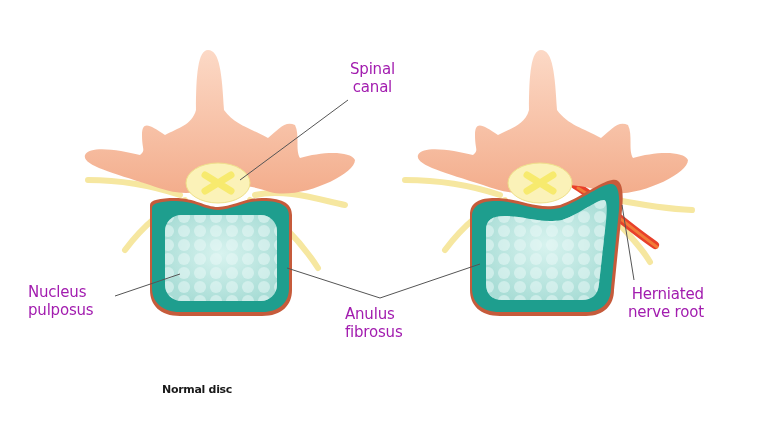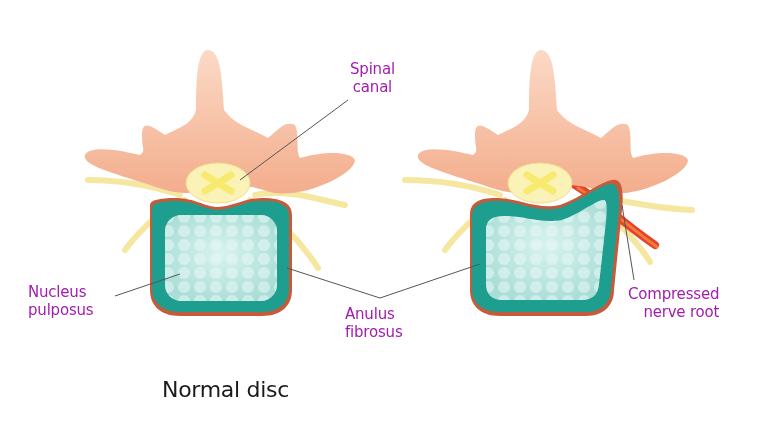--- a/index.html
+++ b/index.html
@@ -1,19 +1,19 @@
 <!DOCTYPE html>
 <html><head>
 <meta charset="utf-8">
 <style>
   html,body{margin:0;padding:0;background:#ffffff;}
   body{width:768px;height:437px;position:relative;overflow:hidden;font-family:"DejaVu Sans","Liberation Sans",sans-serif;}
   .stage{position:absolute;left:0;top:0;width:768px;height:437px;}
   .label{position:absolute;color:#a21caf;font-size:15px;line-height:18px;letter-spacing:-0.2px;}
-  .caption{position:absolute;color:#1a1a1a;font-size:22px;font-weight:normal;line-height:20px;letter-spacing:-0.3px;}
+  .caption{position:absolute;color:#1a1a1a;font-size:11px;font-weight:bold;line-height:20px;letter-spacing:-0.3px;}
   svg{position:absolute;left:0;top:0;}
 </style>
 </head>
 <body>
 
 <div class="stage">
 
   <svg width="768" height="437" viewBox="0 0 768 437">
     <defs>
       <radialGradient id="nucGrad" cx="50%" cy="45%" r="60%">
@@ -101,19 +101,19 @@
     <div>Nucleus</div>
     <div>pulposus</div>
   </div>
 
   <div class="label" style="left:345px;top:305px;">
     <div>Anulus</div>
     <div>fibrosus</div>
   </div>
 
   <div class="label" style="left:628px;top:285px;text-align:right;">
-    <div>Compressed</div>
+    <div>Herniated</div>
     <div>nerve root</div>
   </div>
 
   <div class="caption" style="left:162px;top:380px;">Normal disc</div>
 
 </div>
 
 </body></html>

